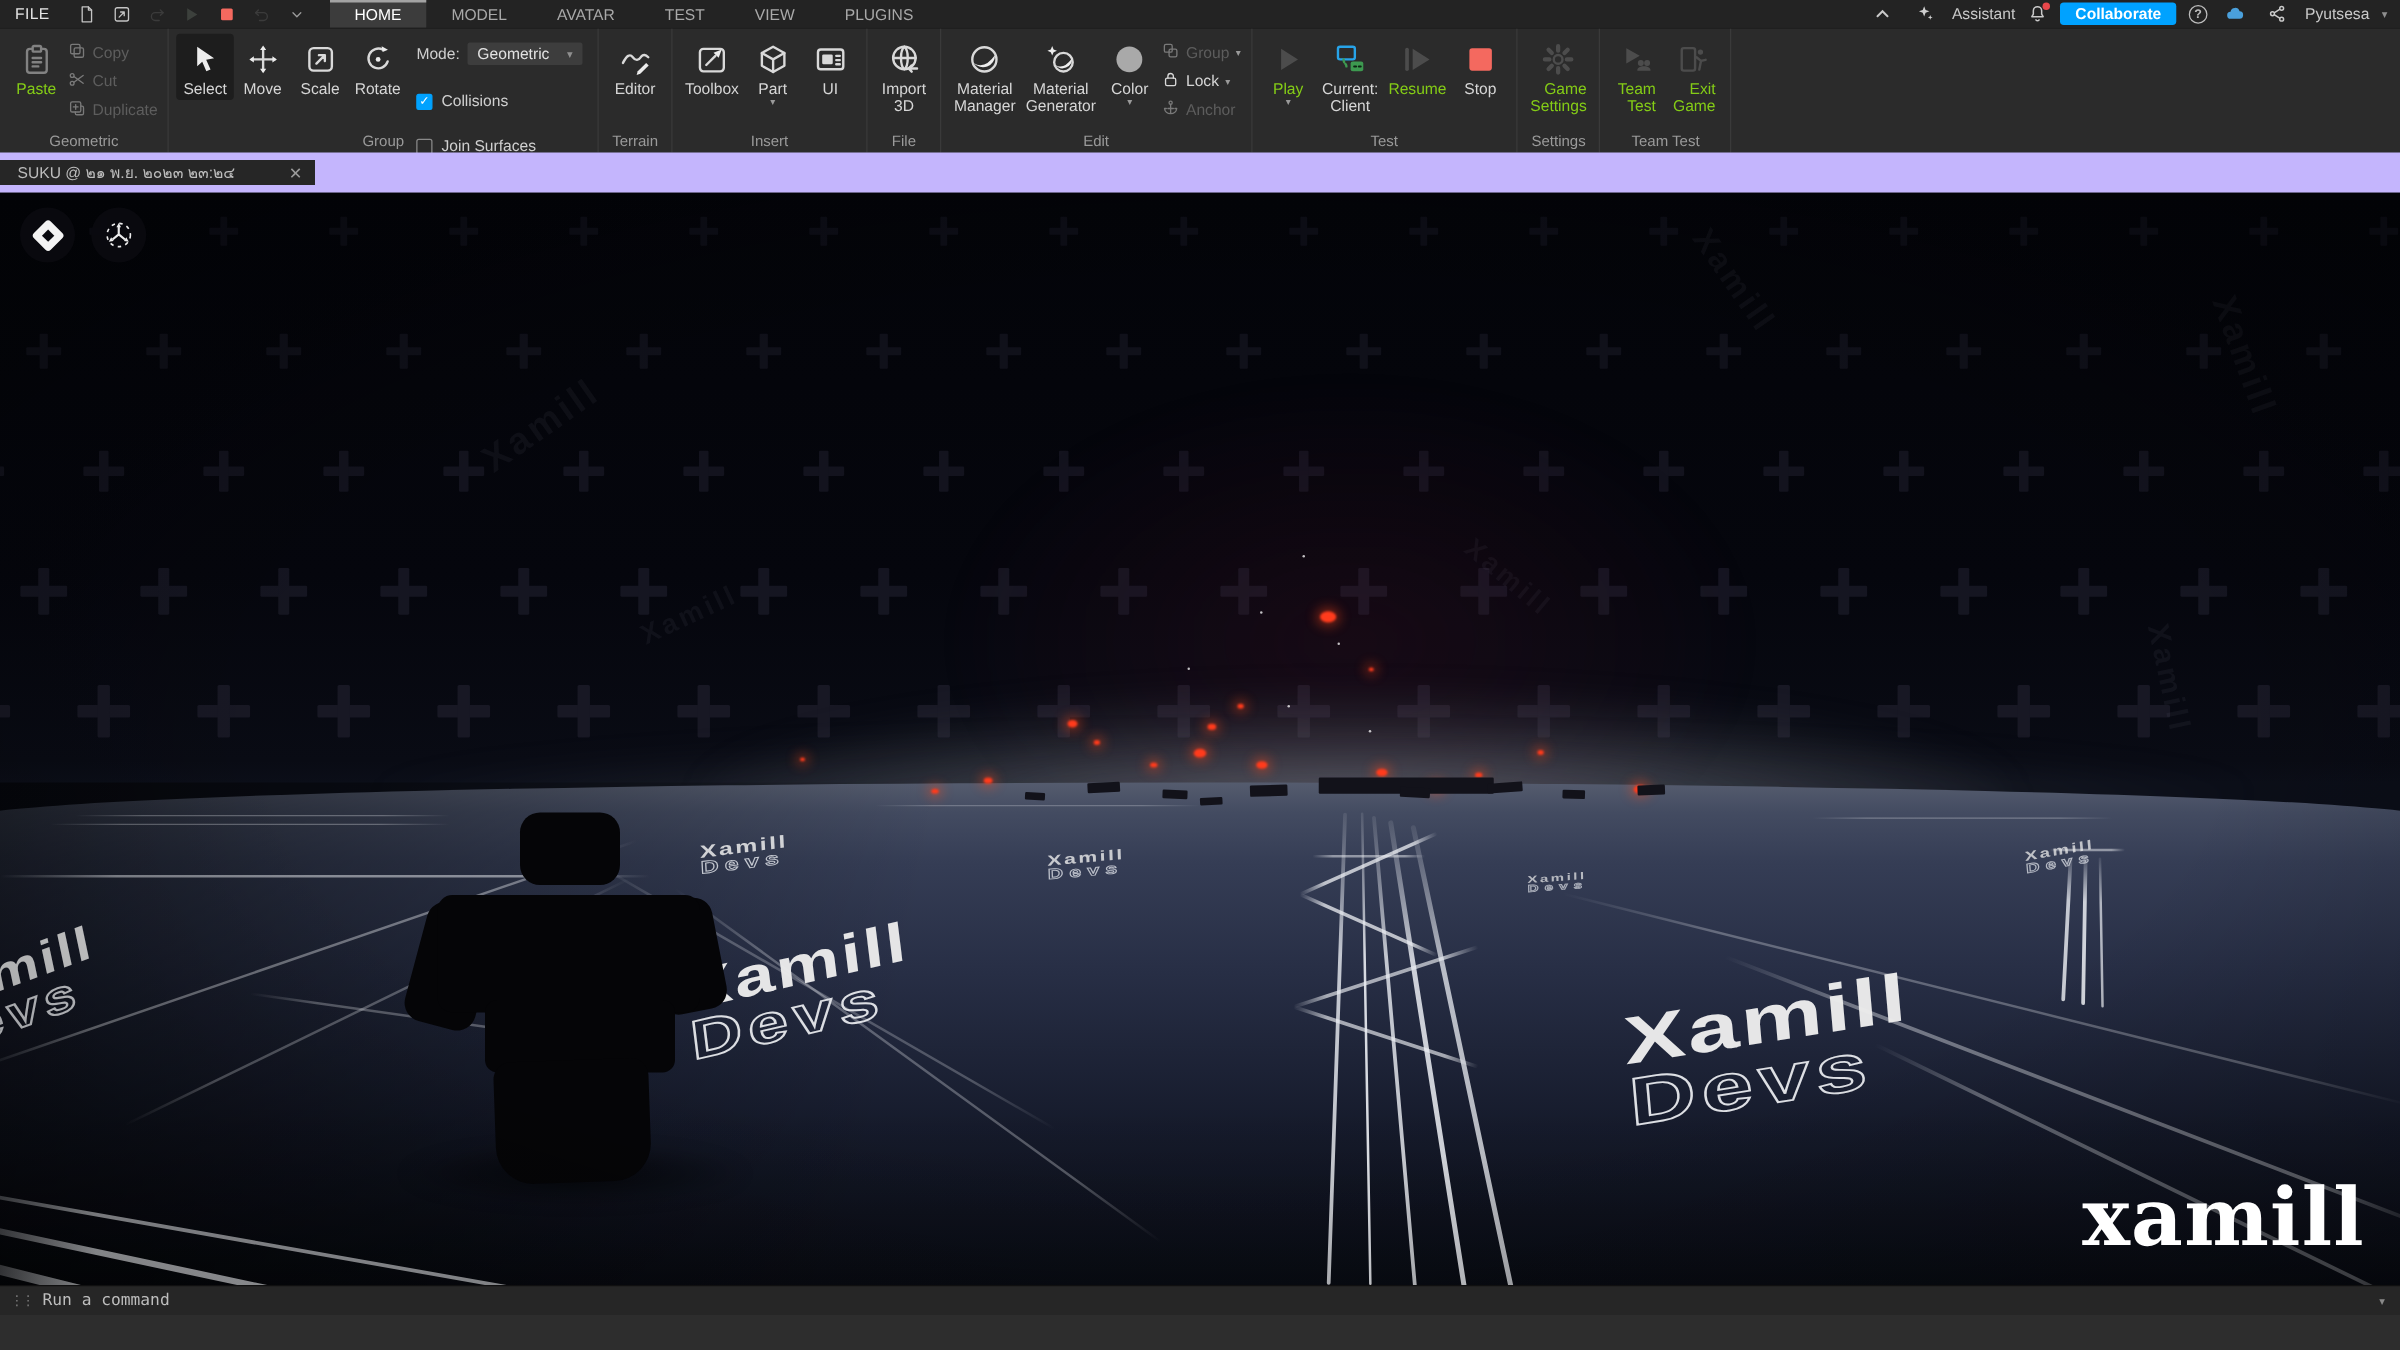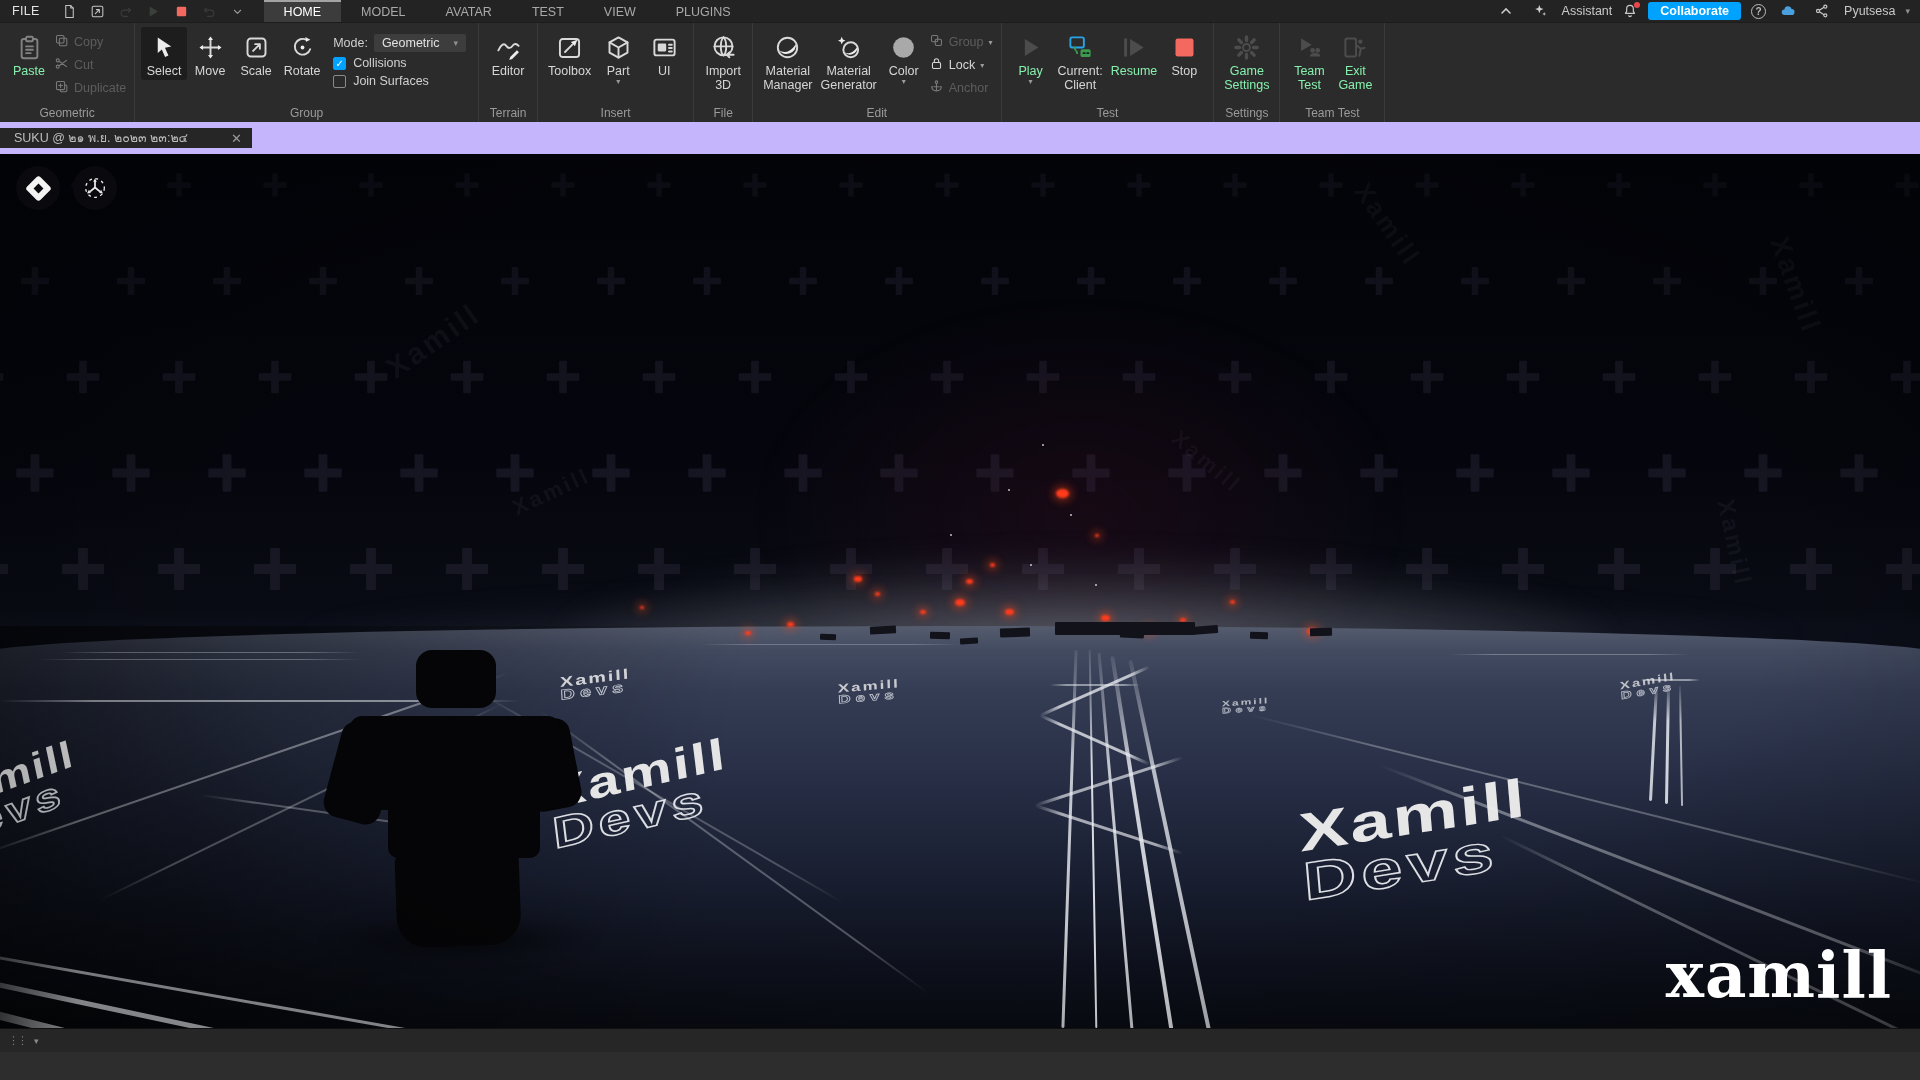--- a/index.html
+++ b/index.html
@@ -31,30 +31,30 @@
   #ribbon { height:100px; background:#2b2b2b; display:flex; align-items:stretch; position:relative; z-index:4;
     border-top:1px solid #1c1c1c; }
   .rgroup { position:relative; border-right:1px solid #3a3a3a; padding:4px 6px 18px 6px; display:flex; align-items:flex-start; }
   .glabel { position:absolute; bottom:2px; left:0; right:0; text-align:center; font-size:12px; color:#9a9a9a; white-space:nowrap; }
   .rbtn { display:flex; flex-direction:column; align-items:center; min-width:46px; padding:5px 4px 2px 4px;
     border-radius:3px; gap:2px; }
   .rbtn.active { background:#1d1d1d; }
   .ricon { width:30px; height:30px; display:flex; align-items:center; justify-content:center; }
   .ricon svg { width:27px; height:27px; }
   .rlabel { font-size:12.5px; color:#d6d6d6; text-align:center; white-space:pre-line; line-height:1.15; }
-  .rbtn.disabled .rlabel { color:#86efac; }
+  .rbtn.disabled .rlabel { color:#84cc16;text-align:right; }
   .rbtn.disabled .ricon { opacity:.5; filter:grayscale(1); }
   .rcaret { font-size:8px; color:#9a9a9a; line-height:4px; }
   .smallcol { display:flex; flex-direction:column; justify-content:space-between; padding:6px 2px; height:76px; }
   .srow { display:flex; align-items:center; gap:5px; font-size:12.5px; color:#d6d6d6; white-space:nowrap; }
   .srow svg { width:15px; height:15px; }
   .srow.disabled { color:#5d5d5d; }
   .srow.disabled svg { opacity:.45; filter:grayscale(1); }
   .scaret { font-size:8px; color:#9a9a9a; }
-  .opt-col { display:flex; flex-direction:column; gap:4px; padding:7px 6px 0 8px; }
+  .opt-col { display:flex; flex-direction:column; gap:22px; padding:7px 6px 0 8px; }
   .mode-row { display:flex; align-items:center; gap:6px; font-size:12.5px; color:#cfcfcf; }
   .mode-select { background:#3d3d3d; padding:2px 8px; border-radius:2px; color:#e2e2e2; display:flex; gap:14px; align-items:center; }
   .chk { display:flex; align-items:center; gap:7px; font-size:12.5px; color:#d0d0d0; }
   .box { width:13px; height:13px; border-radius:2px; border:1px solid #8a8a8a; display:flex; align-items:center;
     justify-content:center; font-size:10px; color:#fff; background:transparent; }
   .box.checked { background:#00a2ff; border-color:#00a2ff; }
 
   
   #tabstrip { height:32px; background:#c4b5fd; display:flex; align-items:center; position:relative; z-index:4; }
   #doctab { width:252px; background:#262626; display:flex; align-items:center; gap:10px; padding:0 10px 0 14px;
@@ -740,15 +740,16 @@
       <path d="M10.3 6.2 12 3.2l1.7 3Z" fill="#ececec" stroke="none"></path>
       <path d="M6.4 13.7 4.6 17l3.6-.5Z" fill="#ececec" stroke="none"></path>
       <path d="M17.6 13.7 19.4 17l-3.6-.5Z" fill="#ececec" stroke="none"></path>
     </svg>
   </div>
   <div id="watermark">xamill</div>
 </div>
 
 <div id="cmdbar">
   <span id="cmd-handle">⋮⋮</span>
+  <span id="cmd-text">Run a command</span>
   <span id="cmd-caret">▾</span>
 </div>
 <div id="bottomstrip"></div>
 
 </body></html>

